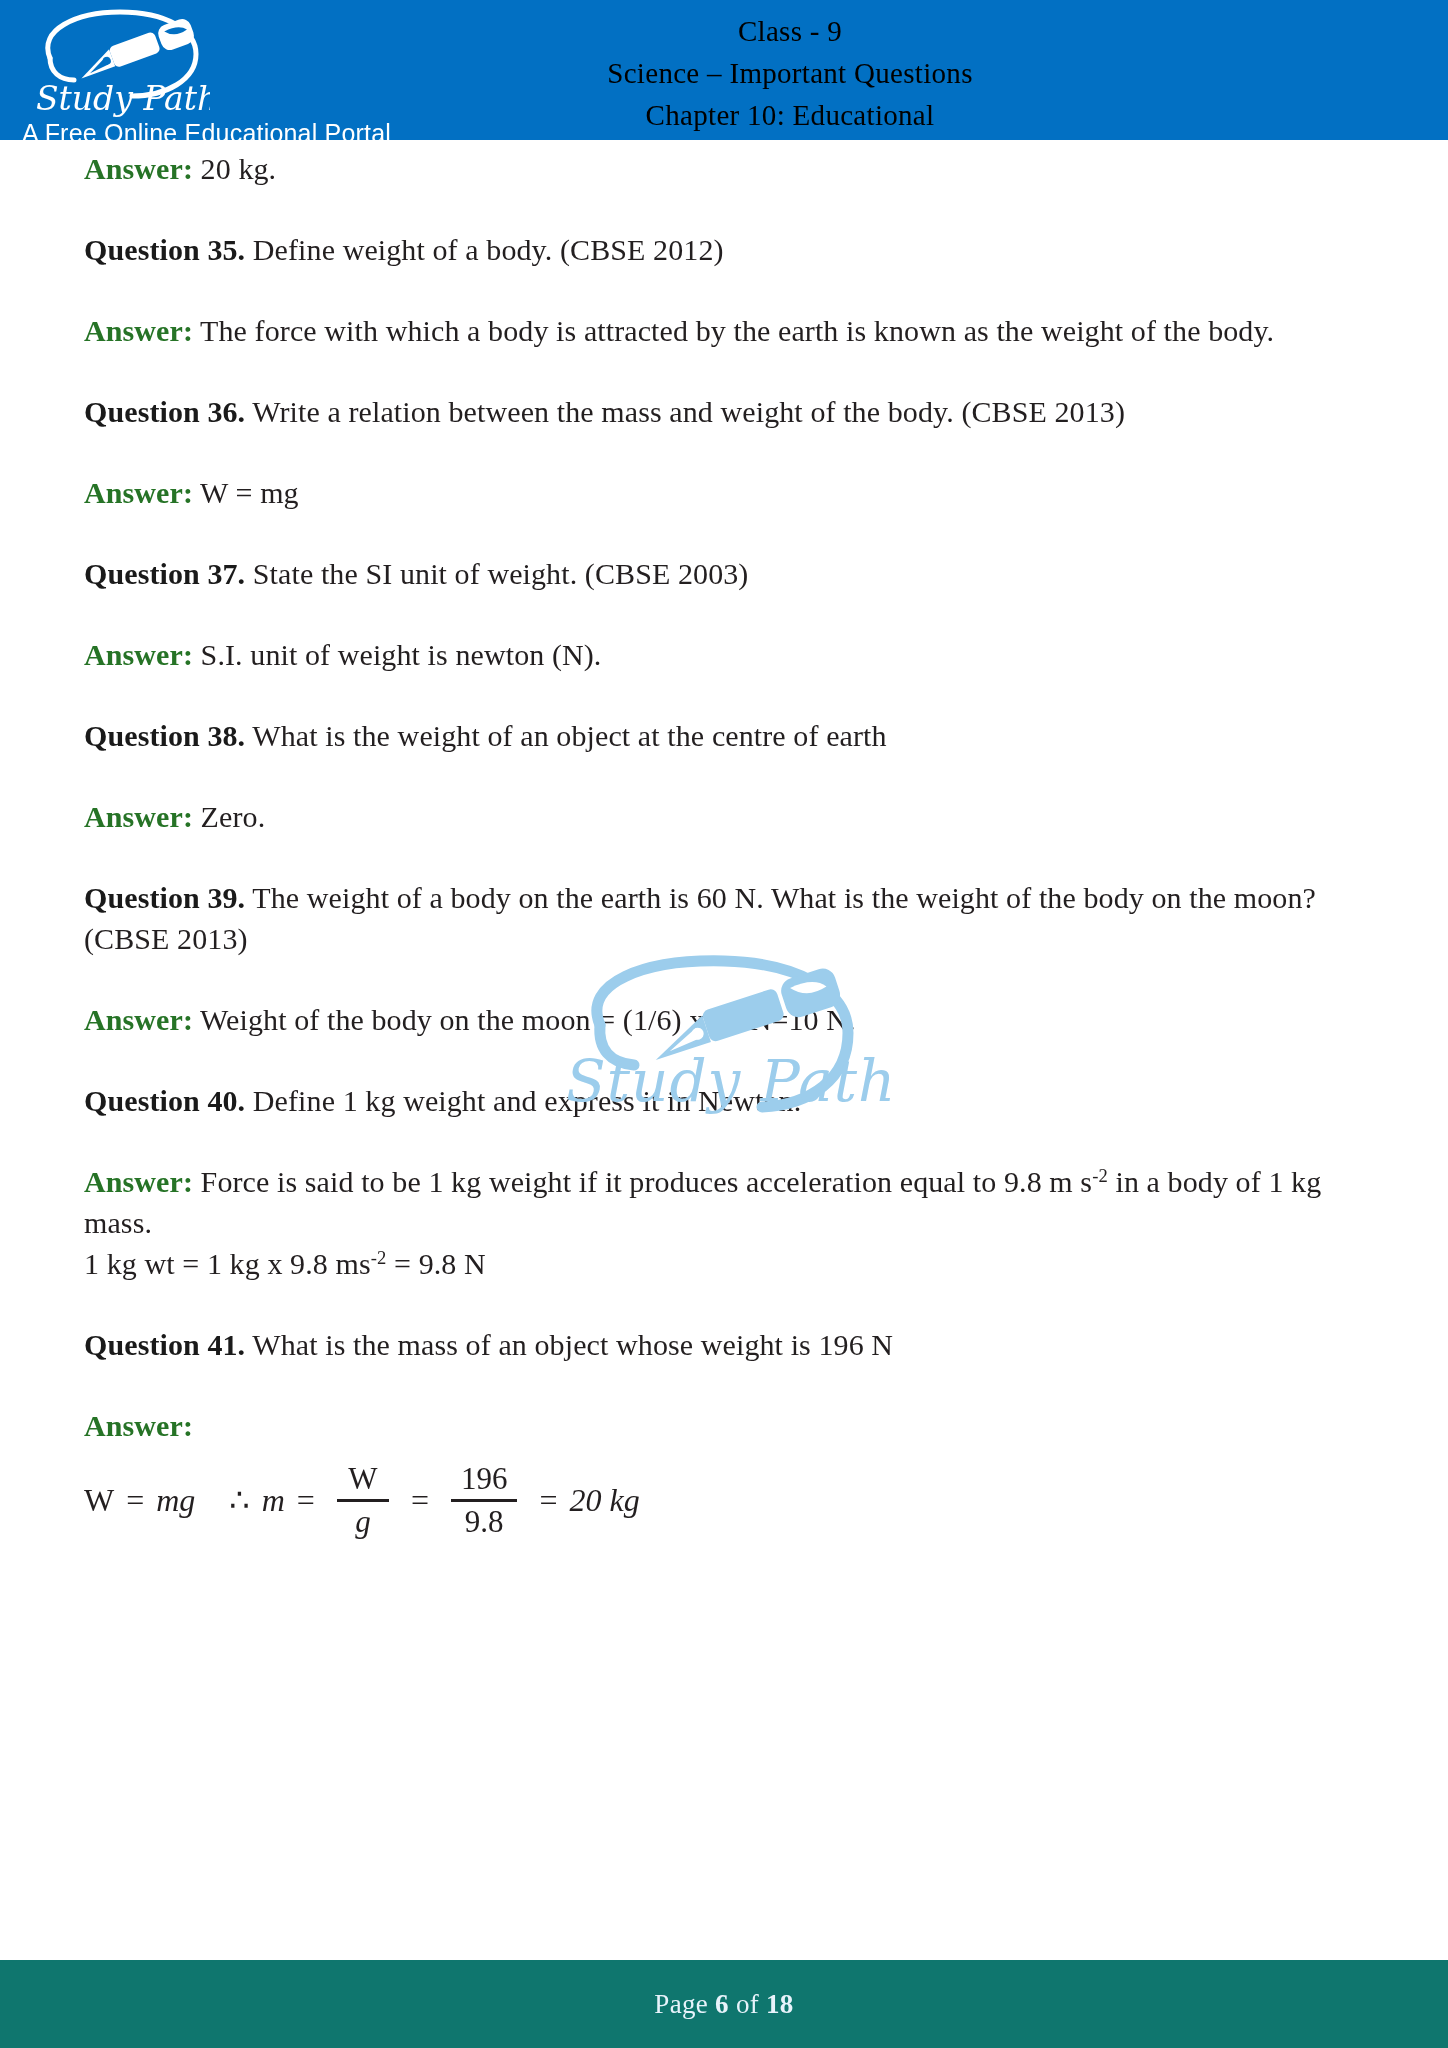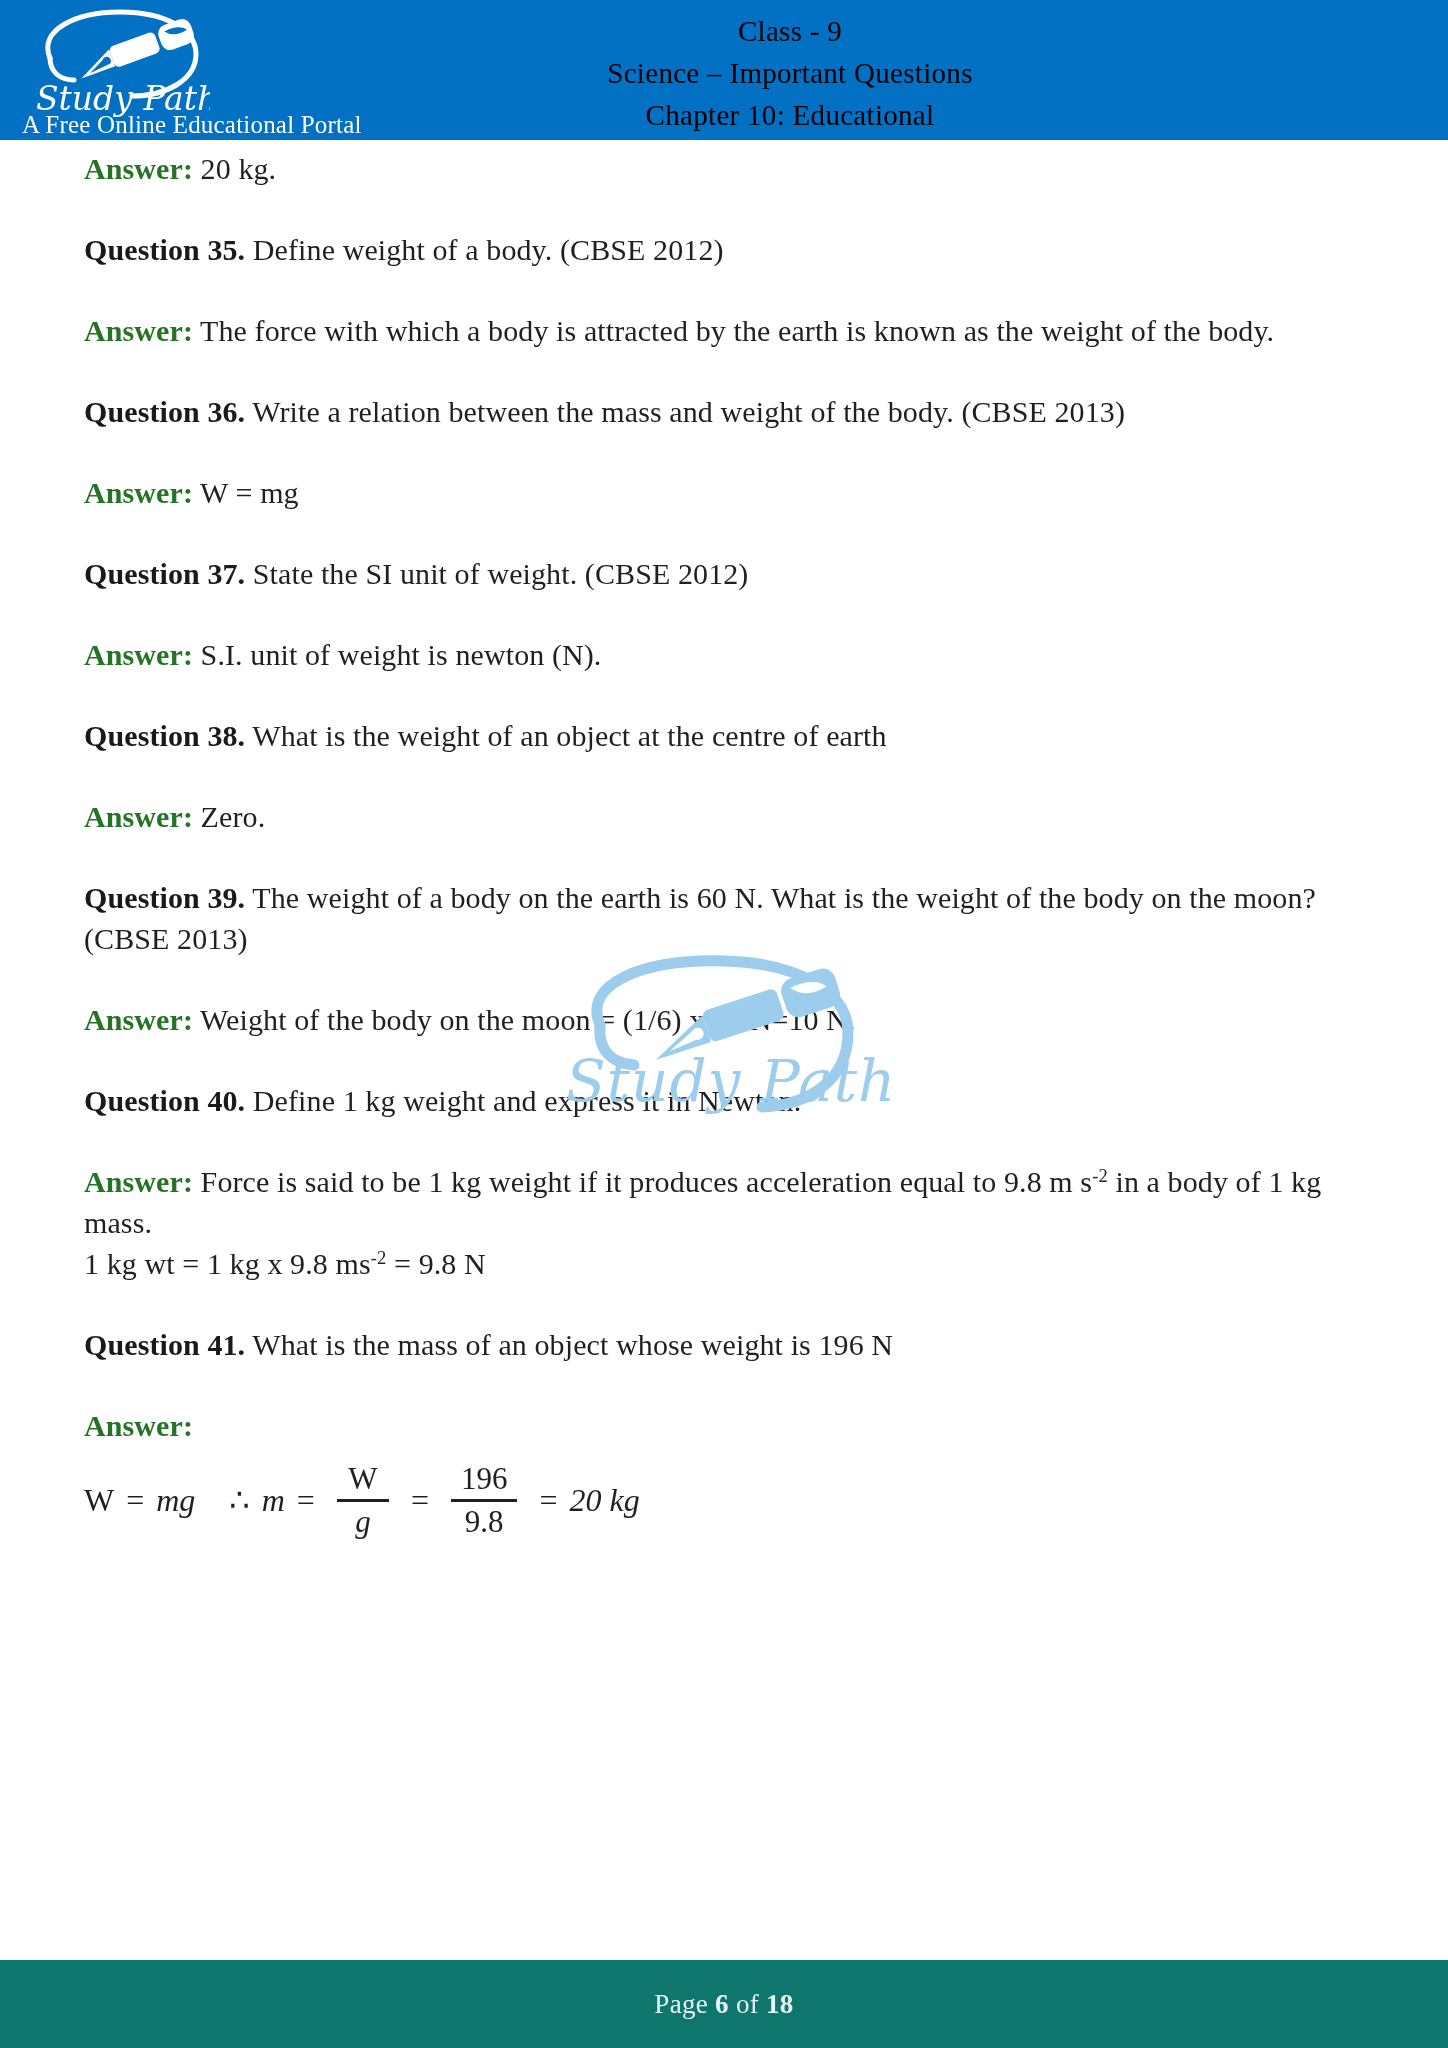--- a/index.html
+++ b/index.html
@@ -36,22 +36,22 @@
   .brand-logo {
     position: absolute;
     left: 8px;
     top: 2px;
     width: 190px;
     height: 112px;
   }
   .brand-tagline {
     position: absolute;
     left: 10px;
-    top: 107px;
-    font-family: Liberation Serif, serif;
+    top: 115px;
+    font-family: Liberation Sans, sans-serif;
     font-size: 25px;
     color: #ffffff;
     letter-spacing: 0.2px;
     white-space: nowrap;
   }
   .header-titles {
     position: absolute;
     left: 430px;
     top: 10px;
     width: 720px;
@@ -246,21 +246,21 @@
 
     <p class="para">
       <span class="lead-q">Question 36.</span><span> Write a relation between the mass and weight of the body. (CBSE 2013)</span>
     </p>
 
     <p class="para">
       <span class="lead-a">Answer:</span><span> W = mg</span>
     </p>
 
     <p class="para">
-      <span class="lead-q">Question 37.</span><span> State the SI unit of weight. (CBSE 2012)</span>
+      <span class="lead-q">Question 37.</span><span> State the SI unit of weight. (CBSE 2003)</span>
     </p>
 
     <p class="para">
       <span class="lead-a">Answer:</span><span> S.I. unit of weight is newton (N).</span>
     </p>
 
     <p class="para">
       <span class="lead-q">Question 38.</span><span> What is the weight of an object at the centre of earth</span>
     </p>
 

